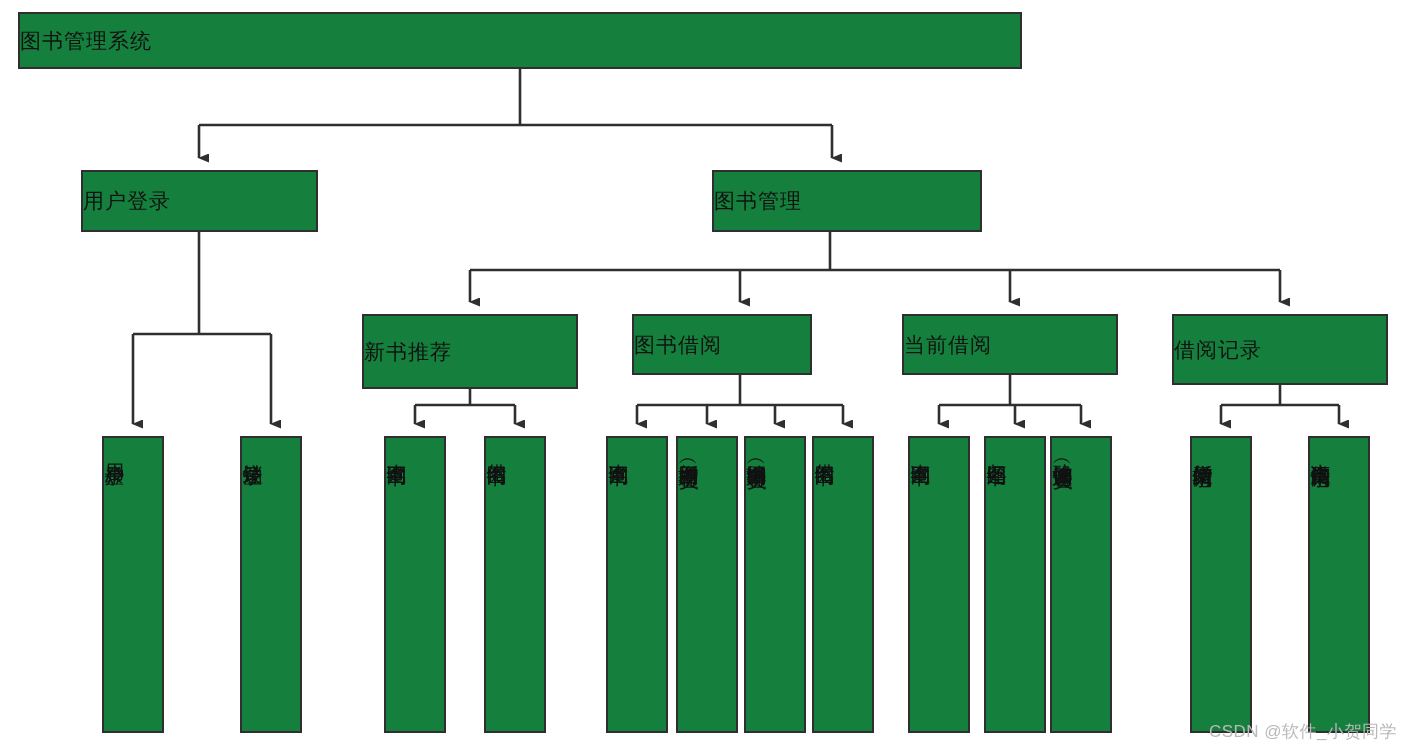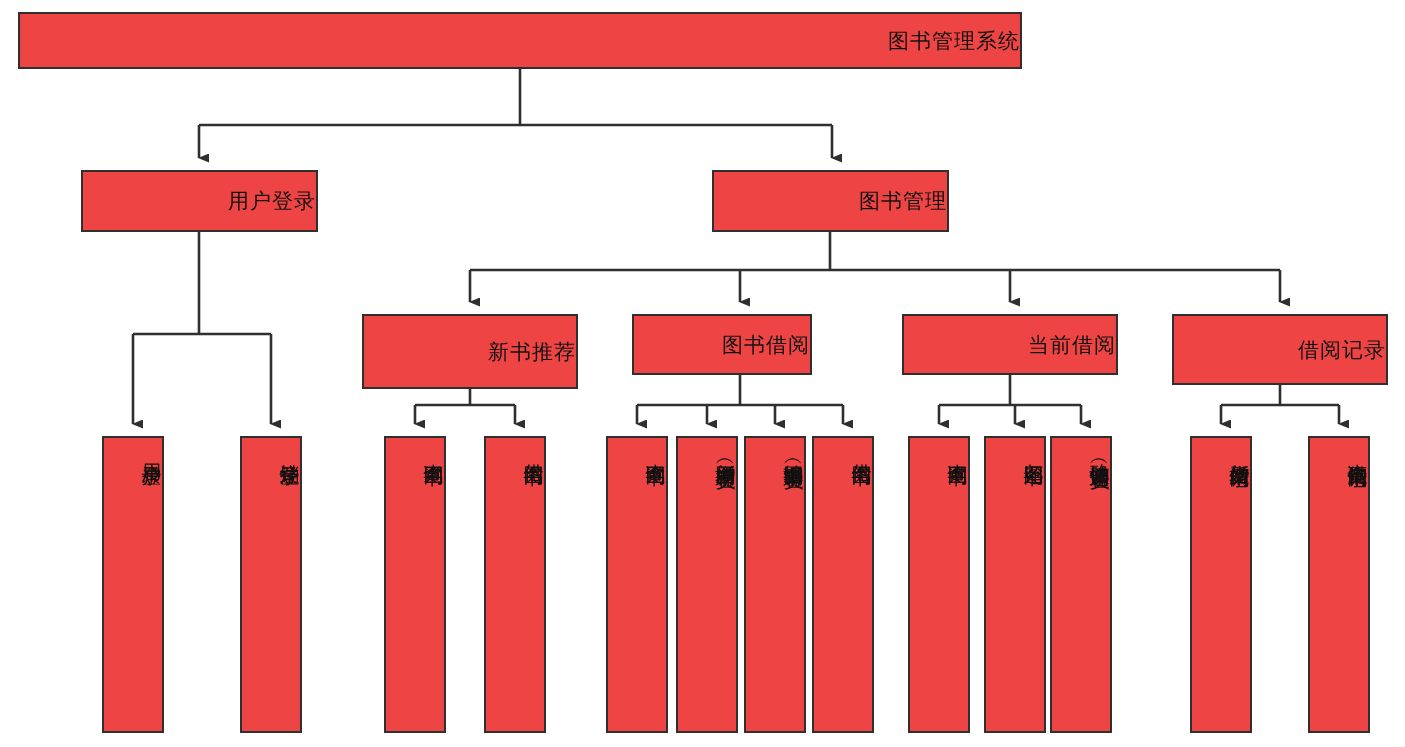--- a/index.html
+++ b/index.html
@@ -21,25 +21,25 @@
   #edge-layer {
     position: absolute;
     left: 0;
     top: 0;
     width: 1405px;
     height: 747px;
   }
   .node {
     position: absolute;
     box-sizing: border-box;
-    background: #ef4444;
+    background: #15803d;
     border: 2px solid #2f2f2f;
     display: flex;
     align-items: center;
-    justify-content: flex-end;
+    justify-content: flex-start;
     color: #111111;
     z-index: 2;
   }
   .node-h {
     
     font-size: 21px;
     line-height: 1.2;
     letter-spacing: 1px;
   }
   .node-v {
@@ -127,21 +127,21 @@
   </svg>
 
   <div class="node node-h" id="node-root" style="left: 18px; top: 12px; width: 1004px; height: 57px;">
     <span>图书管理系统</span>
   </div>
 
   <div id="level2-container">
       <div class="node node-h" style="left: 81px; top: 170px; width: 237px; height: 62px;">
         <span>用户登录</span>
       </div>
-      <div class="node node-h" style="left: 712px; top: 170px; width: 237px; height: 62px;">
+      <div class="node node-h" style="left: 712px; top: 170px; width: 270px; height: 62px;">
         <span>图书管理</span>
       </div>
     </div>
 
   <div id="level3-container">
       <div class="node node-h" style="left: 362px; top: 314px; width: 216px; height: 75px;">
         <span>新书推荐</span>
       </div>
       <div class="node node-h" style="left: 632px; top: 314px; width: 180px; height: 61px;">
         <span>图书借阅</span>
@@ -189,13 +189,14 @@
         <span class="vtext">确认归还（管理员）</span>
       </div>
       <div class="node node-v" style="left: 1190px; top: 436px; width: 62px; height: 297px;">
         <span class="vtext">新增借阅记录</span>
       </div>
       <div class="node node-v" style="left: 1308px; top: 436px; width: 62px; height: 297px;">
         <span class="vtext">查询借阅记录</span>
       </div>
     </div>
 
+  <div id="watermark">CSDN @软件_小贺同学</div>
 </div>
 
 </body></html>

